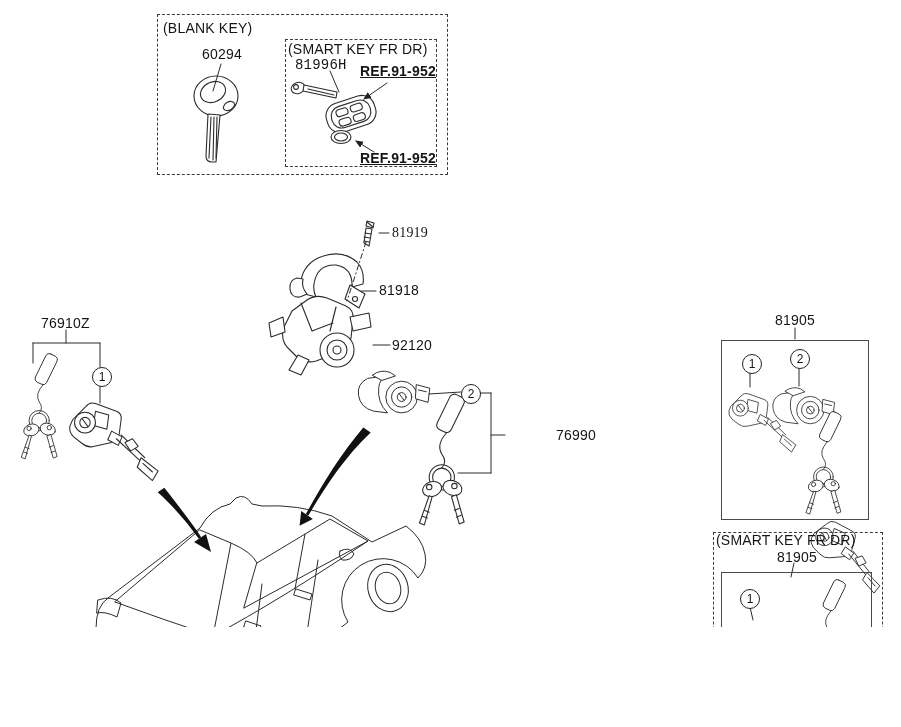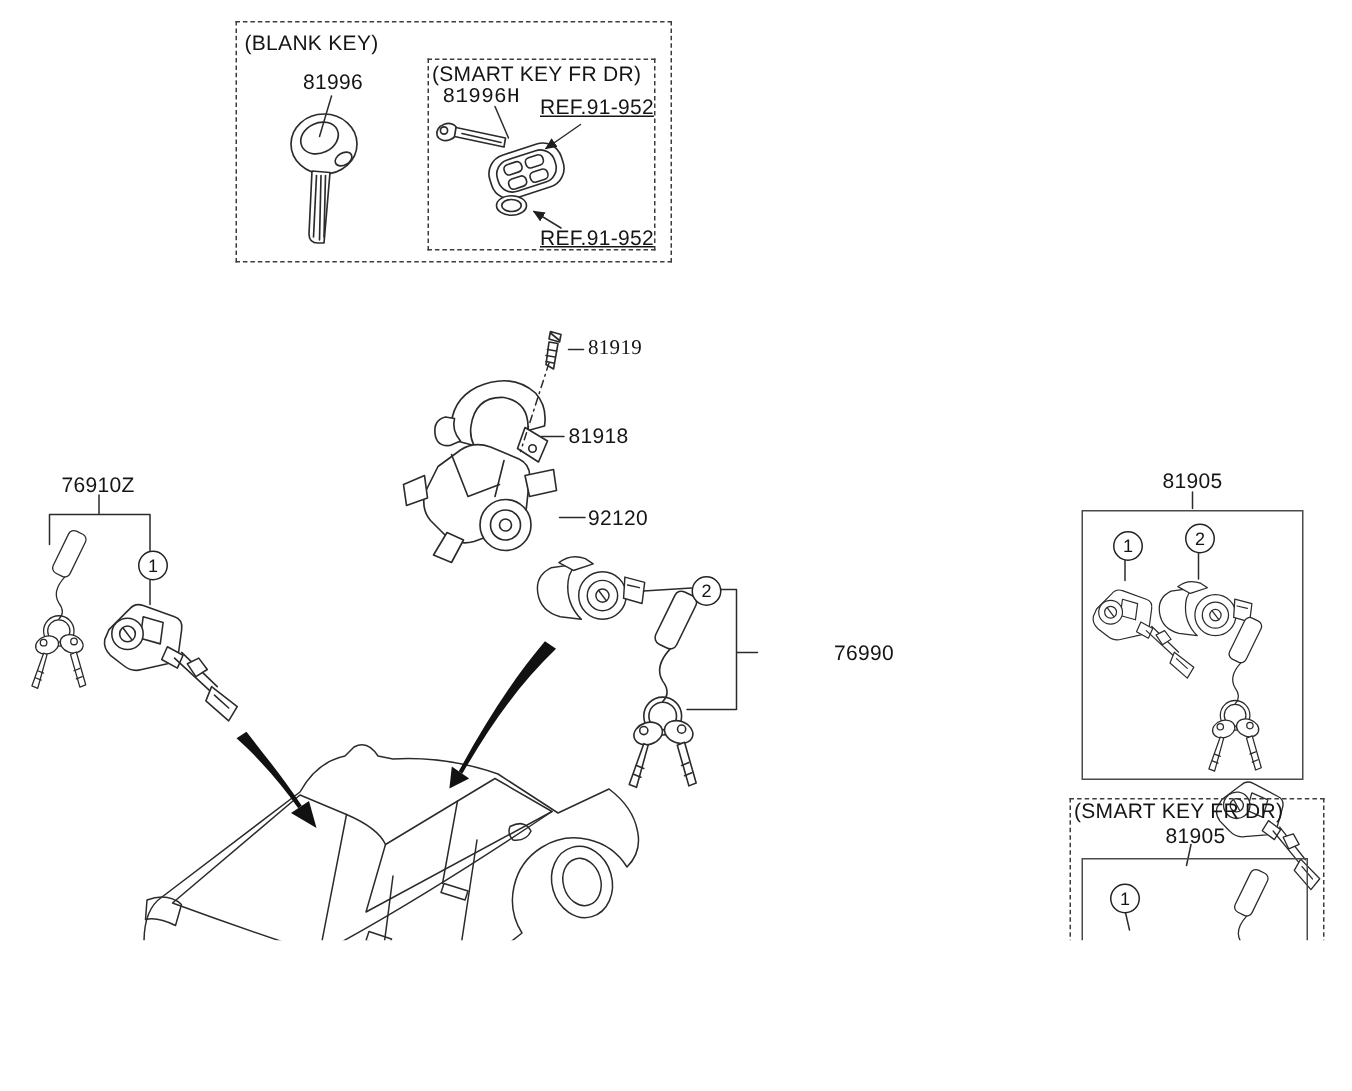--- a/index.html
+++ b/index.html
@@ -5,21 +5,21 @@
   html,body{margin:0;padding:0;background:#fff;}
   .stage{
     position:relative;width:901px;height:627px;background:#ffffff;overflow:hidden;
     font-family:"Liberation Sans",sans-serif;color:#151515;
   }
   .art{position:absolute;left:0;top:0;}
   .lbl{
     position:absolute;font-size:14px;line-height:1.15;letter-spacing:.2px;
     color:#151515;white-space:nowrap;
   }
-  .ref{font-weight:normal;text-decoration:underline;}
+  .ref{font-weight:bold;text-decoration:underline;}
   .dashed-box{position:absolute;border:1.6px dashed #3c3c3c;box-sizing:border-box;}
   .solid-box{position:absolute;border:1.5px solid #4a4a4a;box-sizing:border-box;}
   .callout{
     position:absolute;width:18px;height:18px;border:1.4px solid #222;border-radius:50%;
     background:#fff;display:flex;align-items:center;justify-content:center;
     font-size:12px;line-height:1;color:#151515;
   }
 </style>
 </head>
 <body>
@@ -217,21 +217,21 @@
     </g>
   </svg>
 
   <div class="dashed-box" style="left:157px;top:14px;width:291px;height:161px;"></div>
   <div class="dashed-box" style="left:285px;top:39px;width:152px;height:128px;"></div>
   <div class="solid-box" style="left:721px;top:340px;width:148px;height:180px;"></div>
   <div class="dashed-box" style="left:713px;top:532px;width:170px;height:177px;"></div>
   <div class="solid-box" style="left:721px;top:572px;width:151px;height:132px;"></div>
 
   <div class="lbl" style="left:163px;top:20px;">(BLANK KEY)</div>
-  <div class="lbl" style="left:202px;top:46px;">81996</div>
+  <div class="lbl" style="left:202px;top:46px;">60294</div>
 
   <div class="lbl" style="left:288px;top:41px;">(SMART KEY FR DR)</div>
   <div class="lbl" style="left:295px;top:57px;font-family:Liberation Mono, monospace;">81996H</div>
   <div class="lbl ref" style="left:360px;top:63px;">REF.91-952</div>
   <div class="lbl ref" style="left:360px;top:150px;">REF.91-952</div>
 
   <div class="lbl" style="left:392px;top:225px;font-family:Liberation Serif, serif;">81919</div>
   <div class="lbl" style="left:379px;top:282px;">81918</div>
   <div class="lbl" style="left:392px;top:337px;">92120</div>
 

